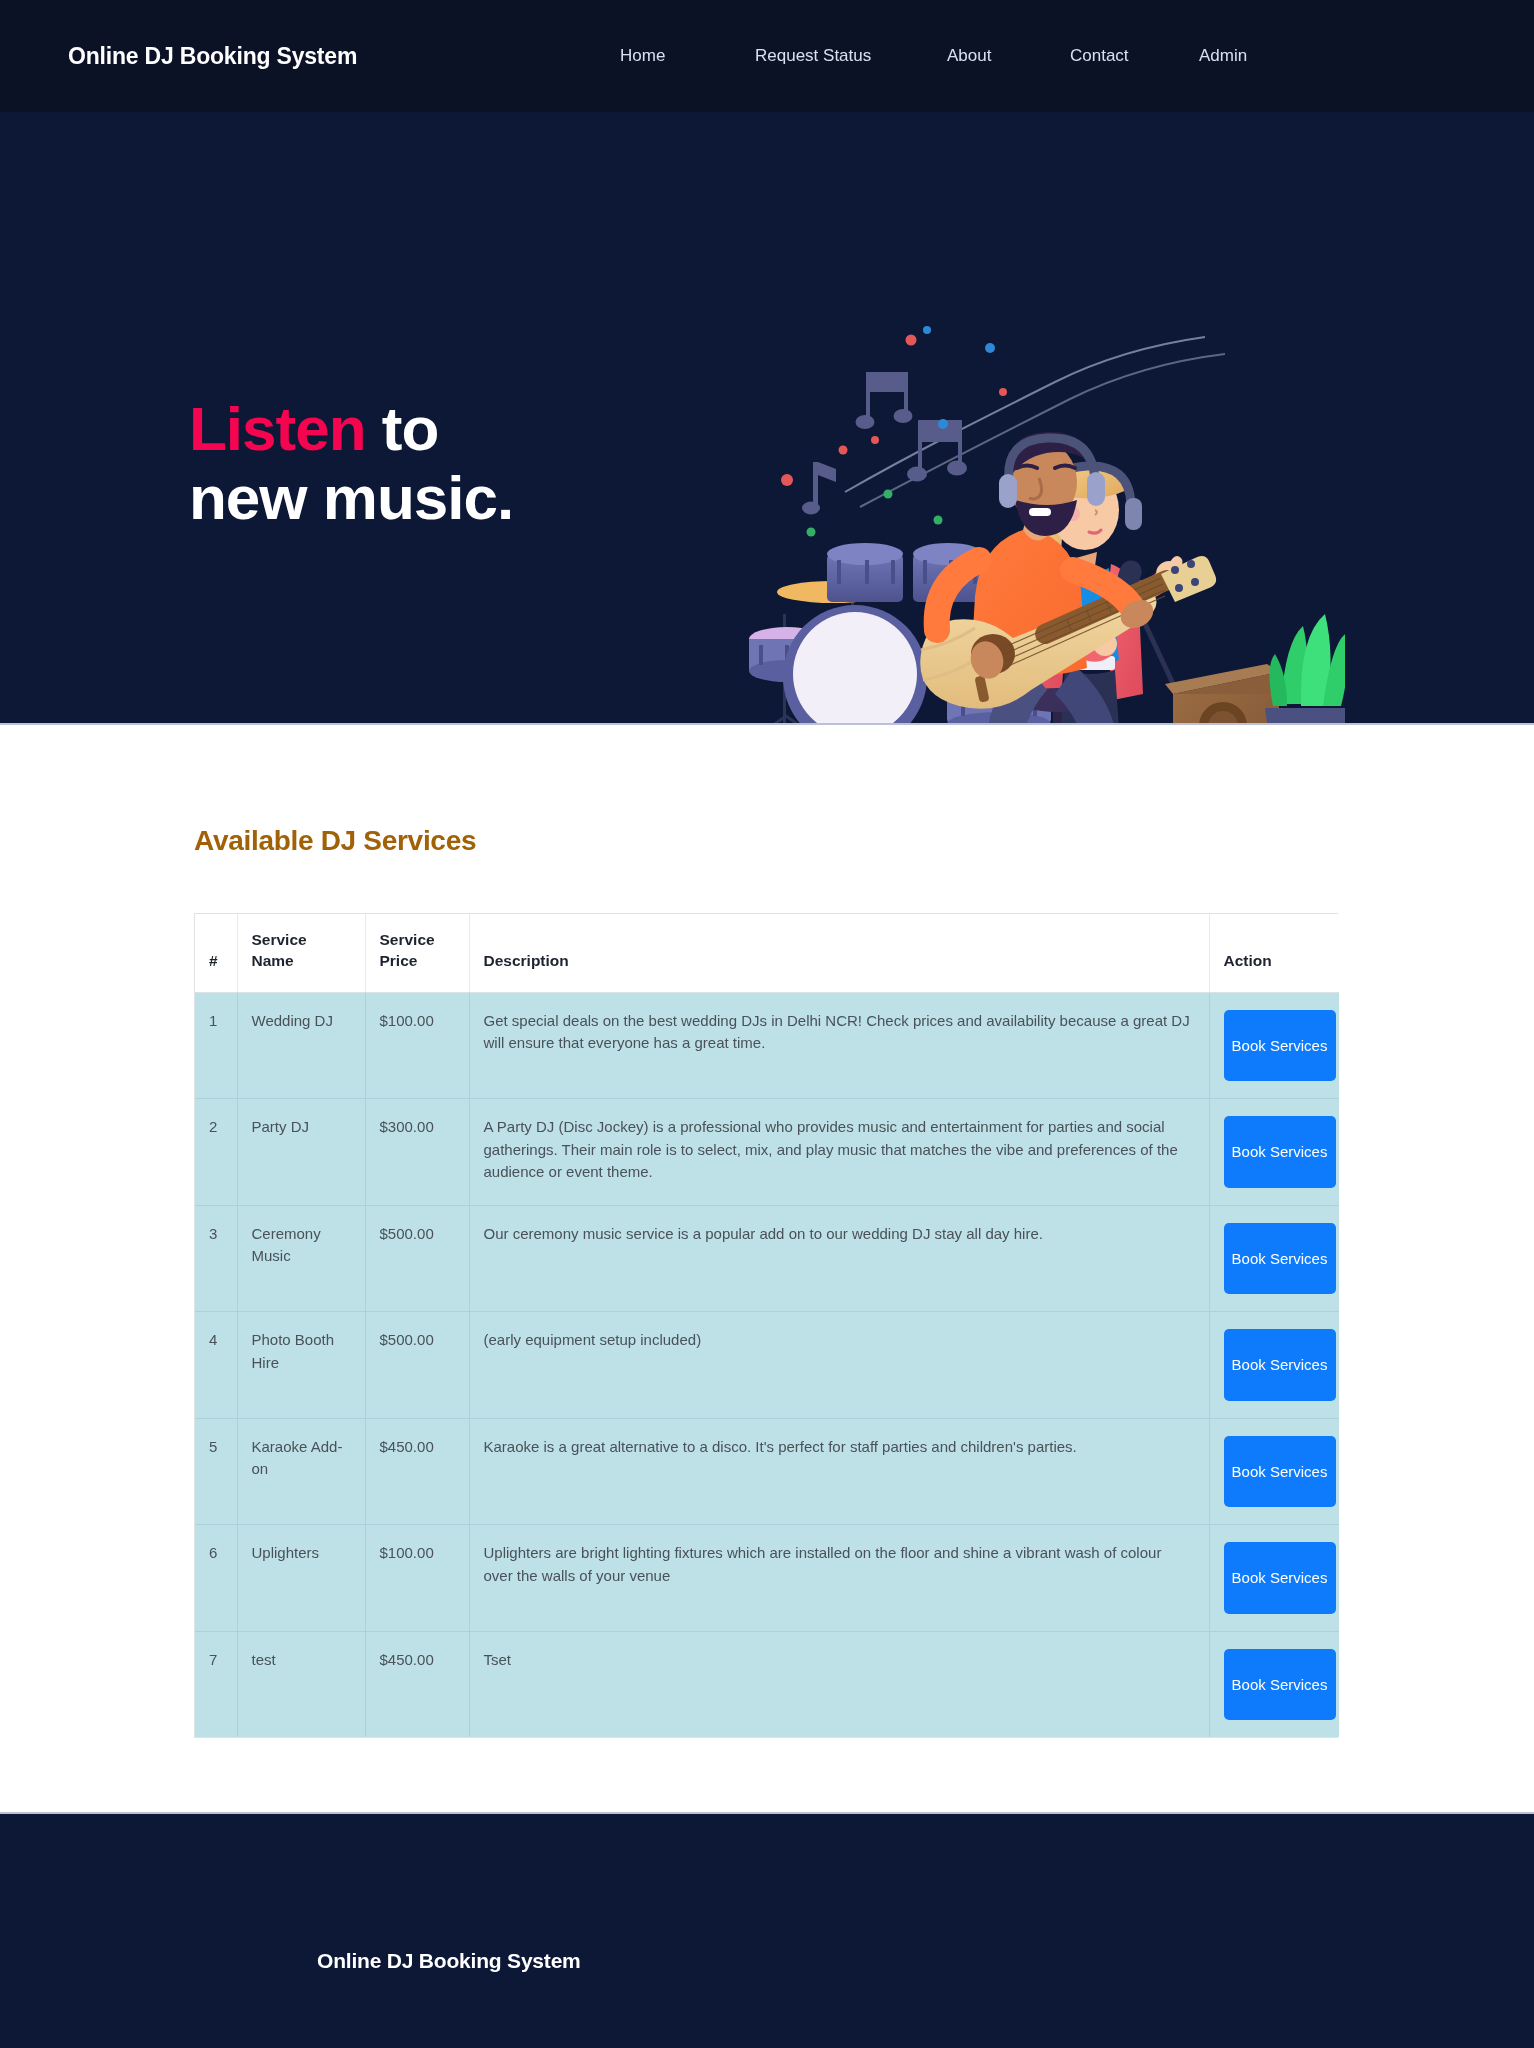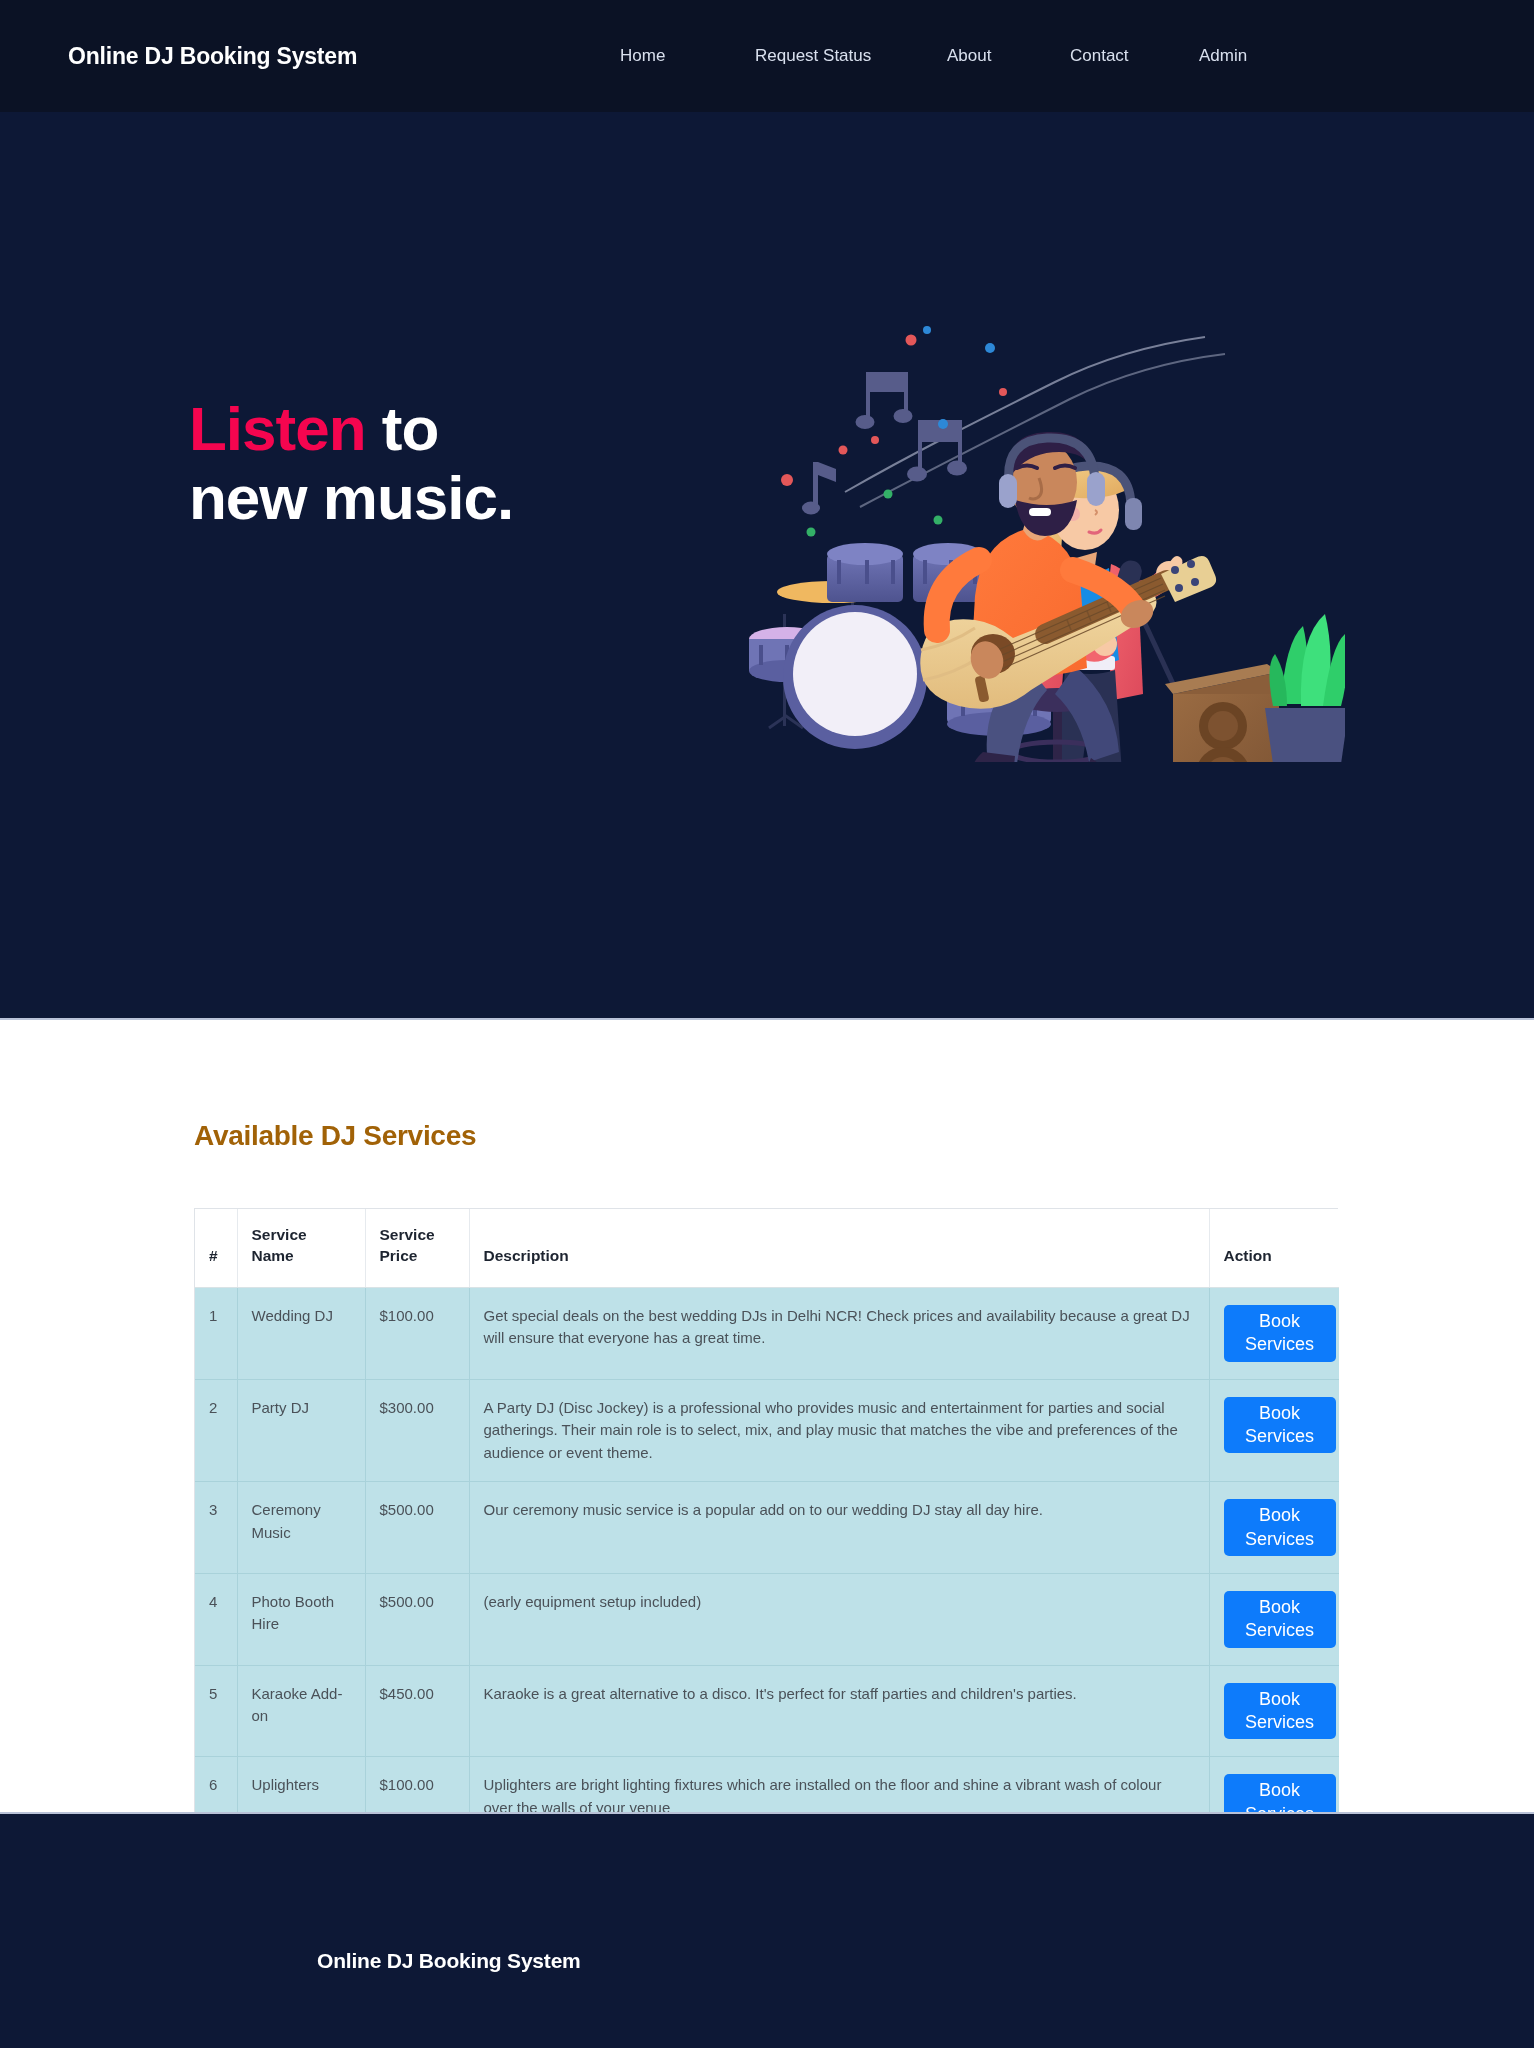--- a/index.html
+++ b/index.html
@@ -41,21 +41,21 @@
     display: block;
   }
   .nav-link.l0 { width: 135px; }
   .nav-link.l1 { width: 167px; }
   .nav-link.l2 { width: 123px; margin-left: 25px; }
   .nav-link.l3 { width: 129px; }
   .nav-link.l4 { width: 110px; }
 
   
   .hero {
-    height: 908px;
+    height: 613px;
     background: #0d1836;
     position: relative;
     overflow: hidden;
     border-bottom: 2px solid #b9c2d8;
   }
   .hero-text {
     position: absolute;
     left: 189px;
     top: 282px;
     line-height: 1.12;
@@ -131,24 +131,24 @@
   .col-num   { width: 42px; text-align: left; }
   .col-name  { width: 128px; }
   .col-price { width: 104px; }
   .col-desc  { width: 740px; }
   .col-act   { width: 130px; }
 
   td.cell-act { padding-top: 14px; padding-left: 12px; }
   .book-btn {
     display: block;
     width: 112px;
-    padding: 5px 4px;
+    padding: 26px 4px;
     background: #0d7bfb;
     color: #ffffff;
-    font-size: 18px;
+    font-size: 15px;
     font-family: "Liberation Sans", sans-serif;
     line-height: 1.3;
     text-align: center;
     border: none;
     border-radius: 5px;
     cursor: pointer;
   }
 
   
   .footer {

